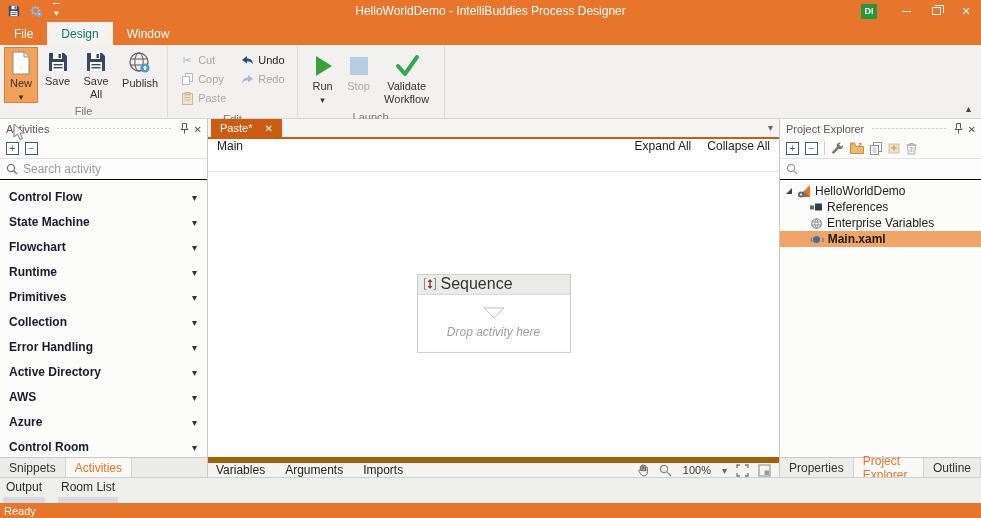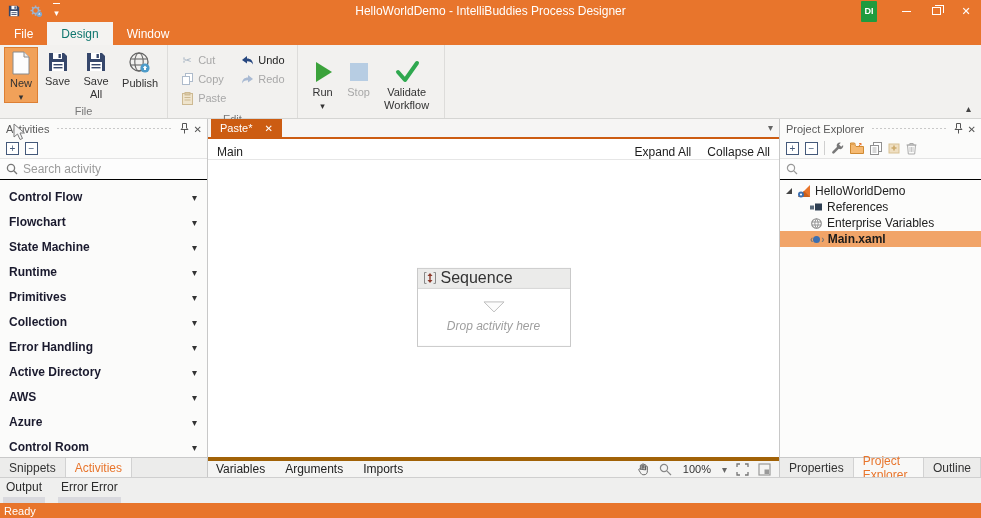--- a/index.html
+++ b/index.html
@@ -8,21 +8,21 @@
   .window { width:981px; height:518px; display:flex; flex-direction:column; background:#fff; overflow:hidden; position:relative; }
 
   
   .titlebar { height:22px; background:#E8752C; display:flex; align-items:center; color:#fff; position:relative; flex:0 0 auto; }
   .qat { display:flex; align-items:center; gap:10px; padding-left:8px; }
   .qat-caret { display:flex; flex-direction:column; align-items:center; cursor:default; }
   .qat-caret .bar { width:7px; height:1px; background:#fff; margin-bottom:1px; }
   .i-caret-down-w::after { content:"▾"; color:#fff; font-size:9px; line-height:6px; }
   .title-text { position:absolute; left:0; right:0; text-align:center; font-size:12px; color:#fff; pointer-events:none; }
   .win-controls { margin-left:auto; display:flex; align-items:center; height:100%; }
-  .di-badge { width:16px; height:21px; background:#1F9B3E; color:#fff; font-size:9px; font-weight:bold; display:flex; align-items:center; justify-content:center; margin-right:14px; border-radius:1px; }
+  .di-badge { width:16px; height:15px; background:#1F9B3E; color:#fff; font-size:9px; font-weight:bold; display:flex; align-items:center; justify-content:center; margin-right:14px; border-radius:1px; }
   .win-btn { width:30px; height:100%; display:flex; align-items:center; justify-content:center; }
   .min-glyph { width:9px; height:1px; background:#fff; }
   .restore-glyph { width:9px; height:8px; border:1px solid #fff; position:relative; }
   .restore-glyph::before { content:""; position:absolute; left:2px; top:-3px; width:8px; height:7px; border:1px solid #fff; border-left-width:0; border-bottom-width:0; }
   .i-close-w::after { content:"✕"; color:#fff; font-size:11px; }
 
   
   .menubar { height:23px; background:#E8752C; display:flex; align-items:stretch; flex:0 0 auto; }
   .menu-tab { padding:0 14px; display:flex; align-items:center; color:#fff; font-size:12px; }
   .menu-tab.active { background:#F4F3F1; color:#0f766e; }
@@ -72,29 +72,29 @@
   .panel-footer { height:20px; border-top:1px solid #C9C9C9; background:#ECECEB; display:flex; align-items:stretch; flex:0 0 auto; font-size:12px; }
   .ftab { padding:0 9px; display:flex; align-items:center; color:#333; border-right:1px solid #D2D2D2; background:#ECECEB; }
   .ftab.active { background:#F8F8F7; color:#E8752C; }
 
   
   .doc-tabstrip { height:20px; background:#F6F5F4; border-bottom:2px solid #CC5C12; display:flex; align-items:flex-end; position:relative; flex:0 0 auto; }
   .doc-tab { height:18px; margin-left:3px; background:#CC5C12; color:#fff; display:flex; align-items:center; gap:12px; padding:0 9px; font-size:11px; }
   .doc-tab .i-close-w2::after { content:"✕"; color:#fff; font-size:10px; }
   .strip-caret { position:absolute; right:6px; bottom:3px; }
   .i-caret-down-g::after { content:"▾"; color:#666; font-size:10px; }
-  .breadcrumb-bar { height:21px; border-bottom:1px solid #E6E6E6; display:flex; align-items:flex-end; padding:0 9px; background:#fff; flex:0 0 auto; }
+  .breadcrumb-bar { height:33px; border-bottom:1px solid #E6E6E6; display:flex; align-items:flex-start; padding:0 9px; background:#fff; flex:0 0 auto; }
   .bc-right { margin-left:auto; display:flex; gap:16px; }
   .bc-link { color:#1d1d1d; }
   .canvas { flex:1; position:relative; background:#FFFFFF; min-height:0; }
   .seq-box { position:absolute; left:50%; top:50%; transform:translate(-50%,-52%); width:154px; border:1px solid #C9C9C9; background:#fff; }
   .seq-header { height:20px; background:#EBEBEA; border-bottom:1px solid #D8D8D8; display:flex; align-items:center; gap:5px; padding:0 6px; font-size:16px; color:#333; }
   .seq-body { height:57px; display:flex; flex-direction:column; align-items:center; justify-content:center; gap:6px; }
   .drop-hint { font-style:italic; color:#9E9E9E; font-size:12px; }
-  .canvas-footer { height:20px; border-top:4px solid #a16207; background:#F4F4F3; display:flex; align-items:center; padding:0 8px; gap:20px; flex:0 0 auto; }
+  .canvas-footer { height:20px; border-top:6px solid #a16207; background:#F4F4F3; display:flex; align-items:center; padding:0 8px; gap:20px; flex:0 0 auto; }
   .cf-tab { color:#222; font-size:12px; }
   .zoom-cluster { margin-left:auto; display:flex; align-items:center; gap:9px; }
   .zoom-value { font-size:11px; color:#333; margin:0 2px; }
 
   
   .tree { flex:1; overflow:hidden; padding-top:3px; background:#FCFCFB; }
   .tree-row { height:16px; display:flex; align-items:center; gap:4px; font-size:12px; color:#222; padding-left:6px; }
   .tree-row.child { padding-left:30px; }
   .tree-row.selected { background:#F1A468; font-weight:bold; color:#1b1b1b; }
   .tw-caret { width:0; height:0; border:3.5px solid transparent; border-bottom-color:#444; border-right-color:#444; margin-right:1px; }
@@ -271,21 +271,21 @@
                 </svg>
             </span>
             <span>Redo</span>
           </div>
         </div>
       </div>
       <div class="rgroup-label">Edit</div>
     </div>
 
     <div class="rgroup">
-      <div class="rgroup-body" style="padding:10px 6px;justify-content:space-between;">
+      <div class="rgroup-body" style="padding:4px 6px;justify-content:space-between;">
         <div class="bigbtn">
           <span>
             <svg width="22" height="24" viewBox="0 0 22 24">
                 <polygon points="4,2 20,12 4,22" fill="#3BA23B"></polygon>
               </svg>
           </span>
           <span class="blabel">Run</span>
           <span class="i-caret-down-s"></span>
         </div>
         <div class="bigbtn" style="color:#A8A8A8">
@@ -342,25 +342,25 @@
             </svg>
         </span>
         <input type="text" placeholder="Search activity" style="">
       </div>
       <div class="cat-list">
         <div class="cat-row">
             <span class="cat-label">Control Flow</span>
             <span class="cat-caret i-caret-down-d"></span>
           </div>
         <div class="cat-row">
+            <span class="cat-label">State Machine</span>
+            <span class="cat-caret i-caret-down-d"></span>
+          </div>
+        <div class="cat-row">
             <span class="cat-label">Flowchart</span>
-            <span class="cat-caret i-caret-down-d"></span>
-          </div>
-        <div class="cat-row">
-            <span class="cat-label">State Machine</span>
             <span class="cat-caret i-caret-down-d"></span>
           </div>
         <div class="cat-row">
             <span class="cat-label">Runtime</span>
             <span class="cat-caret i-caret-down-d"></span>
           </div>
         <div class="cat-row">
             <span class="cat-label">Primitives</span>
             <span class="cat-caret i-caret-down-d"></span>
           </div>
@@ -572,21 +572,21 @@
       </div>
     </div>
   </div>
 
   <div class="output-bar">
     <div class="obar-tab">
       <span class="obar-label">Output</span>
       <span class="obar-ghost"></span>
     </div>
     <div class="obar-tab">
-      <span class="obar-label">Error Error</span>
+      <span class="obar-label">Room List</span>
       <span class="obar-ghost"></span>
     </div>
   </div>
 
   <div class="statusbar">
     <span>Ready</span>
   </div>
 
 </div>
 

